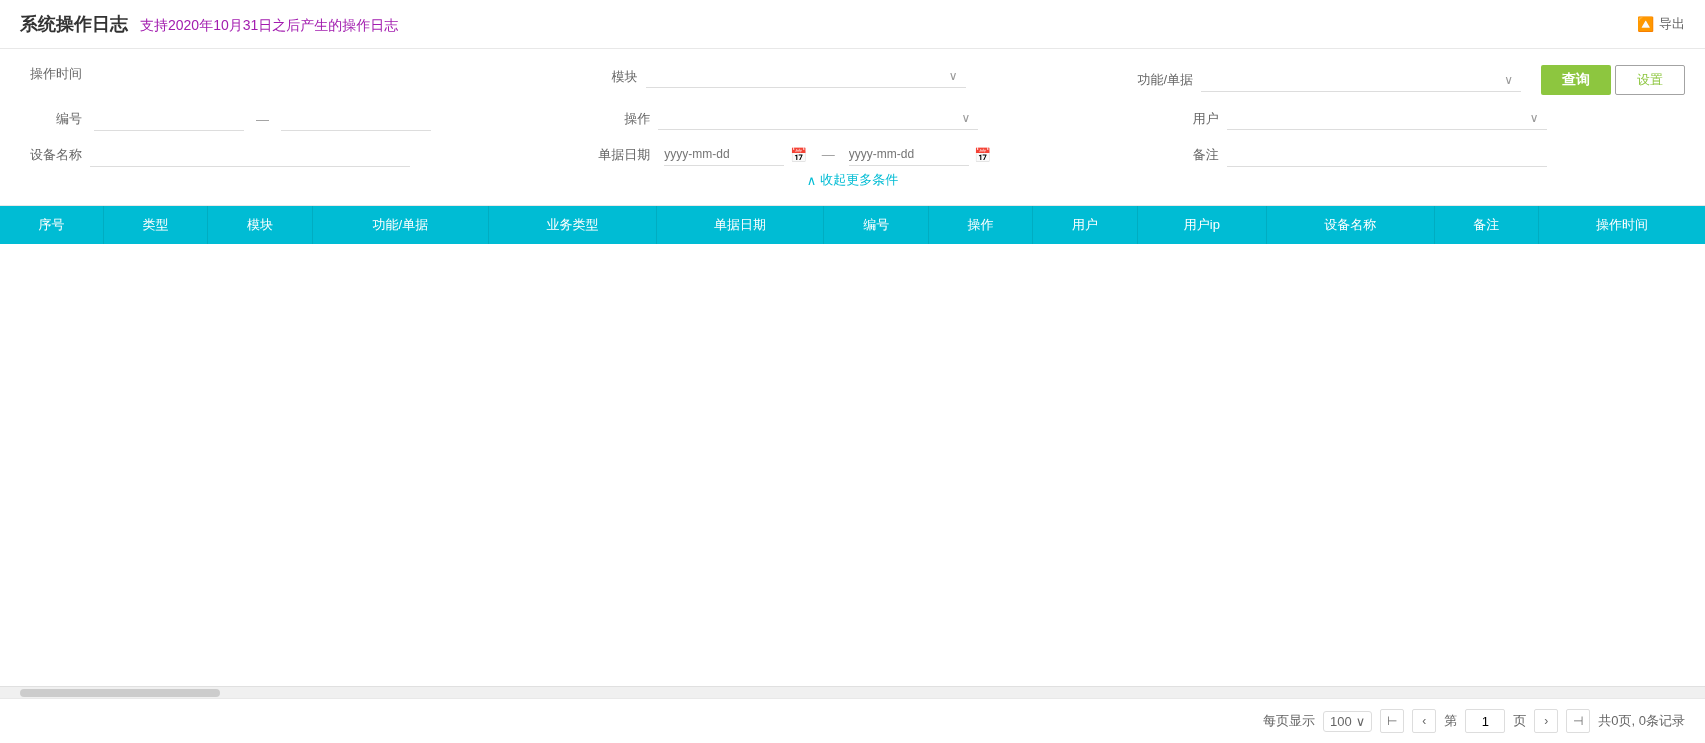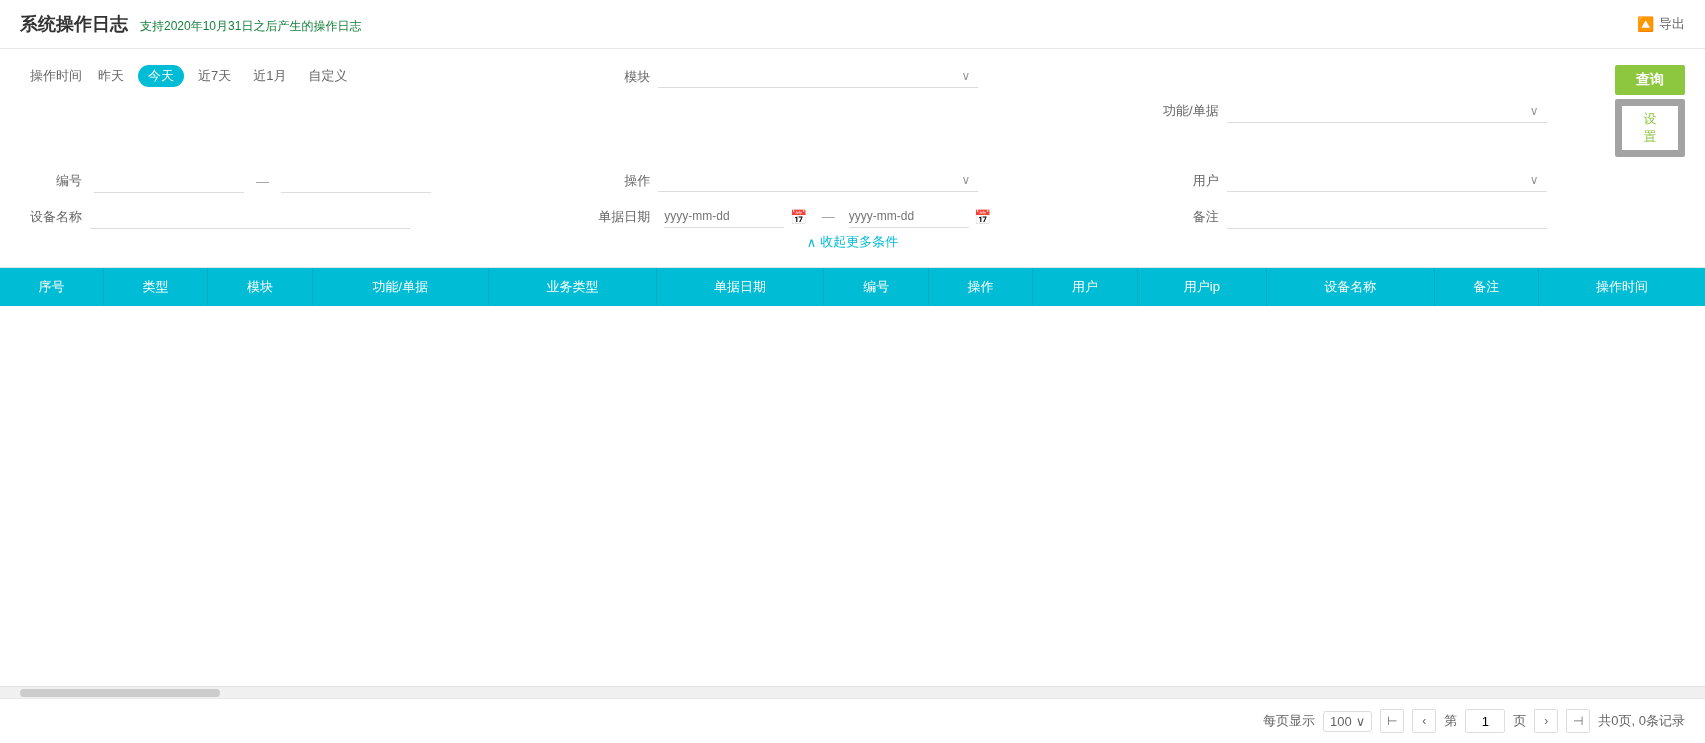--- a/index.html
+++ b/index.html
@@ -4,21 +4,21 @@
   <style>
     * { box-sizing: border-box; margin: 0; padding: 0; }
     body { font-family: "Microsoft YaHei", Arial, sans-serif; font-size: 13px; background: #f0f2f5; color: #333; }
 
     .page-wrapper { width: 1705px; min-height: 743px; background: #f0f2f5; display: flex; flex-direction: column; }
 
     
     .page-header { background: #fff; padding: 12px 20px; display: flex; align-items: center; justify-content: space-between; border-bottom: 1px solid #e8e8e8; }
     .page-title-area { display: flex; align-items: baseline; gap: 12px; }
     .page-title { font-size: 18px; font-weight: bold; color: #333; }
-    .page-subtitle { font-size: 12px; color: #15803d; }
+    .page-subtitle { font-size: 14px; color: #a21caf; }
     .export-btn { display: flex; align-items: center; gap: 4px; color: #666; font-size: 13px; cursor: pointer; border: none; background: none; }
 
     
     .filter-area { background: #fff; padding: 16px 20px; border-bottom: 1px solid #e8e8e8; }
 
     .filter-label { width: 70px; text-align: right; color: #666; font-size: 13px; flex-shrink: 0; padding-right: 8px; }
 
     
     .time-filter-group { display: flex; align-items: center; gap: 6px; }
     .time-btn { padding: 2px 8px; border: none; background: none; cursor: pointer; font-size: 13px; color: #666; border-radius: 3px; }
@@ -30,21 +30,21 @@
     .filter-select span { color: #333; font-size: 13px; }
     .filter-select .chevron { color: #999; font-size: 12px; }
 
     
     .filter-input { border: none; border-bottom: 1px solid #ddd; width: 180px; padding: 4px 0; font-size: 13px; color: #333; outline: none; background: none; }
     .filter-input::placeholder { color: #bbb; }
 
     .filter-dash { margin: 0 8px; color: #999; }
 
     .btn-query { background: #8dc63f; color: #fff; border: none; padding: 6px 20px; font-size: 14px; cursor: pointer; border-radius: 2px; font-weight: bold; width: 70px; }
-    .btn-settings { background: #fff; color: #8dc63f; border: 7px solid #a3a3a3; padding: 4px 16px; font-size: 13px; cursor: pointer; border-radius: 2px; width: 70px; }
+    .btn-settings { background: #fff; color: #8dc63f; border: 1px solid #a3a3a3; padding: 4px 16px; font-size: 13px; cursor: pointer; border-radius: 2px; width: 70px; }
 
     
     .collapse-row { text-align: center; margin-top: 4px; }
     .collapse-btn { background: none; border: none; color: #00bcd4; cursor: pointer; font-size: 13px; display: inline-flex; align-items: center; gap: 4px; }
     .date-input { border: none; border-bottom: 1px solid #ddd; width: 120px; padding: 4px 0; font-size: 12px; color: #bbb; outline: none; background: none; }
     .calendar-icon { color: #00bcd4; font-size: 14px; cursor: pointer; }
     .data-table { width: 100%; border-collapse: collapse; }
     .data-table thead tr { background: #00bcd4; }
     .data-table thead th { color: #fff; font-size: 13px; font-weight: normal; padding: 10px 8px; text-align: center; border-right: 1px solid #00acc1; white-space: nowrap; }
     .data-table thead th:last-child { border-right: none; }
@@ -63,21 +63,21 @@
 
     .main-content { flex: 1; display: flex; flex-direction: column; background: #f0f2f5; }
     .table-wrapper { flex: 1; background: #fff; margin: 0; overflow: auto; }
 
     
     .filter-main-row { display: flex; align-items: flex-start; width: 100%; }
     .filter-left { flex: 1; }
     .filter-mid { flex: 1; padding-left: 40px; }
     .filter-right { flex: 1; padding-left: 40px; display: flex; align-items: center; }
     .filter-right-content { flex: 1; }
-    .filter-action-col { display: flex; flex-direction: column; gap: 4px; }
+    .filter-action-col { display: flex; flex-direction: row; gap: 4px; }
   </style>
 </head>
 <body>
 
 <div class="page-wrapper">
 
   <div class="page-header">
     <div class="page-title-area">
       <span class="page-title">系统操作日志</span>
       <span class="page-subtitle">支持2020年10月31日之后产生的操作日志</span>
@@ -88,27 +88,20 @@
     </button>
   </div>
 
   <div class="filter-area">
 
     <div class="filter-main-row" style="margin-bottom: 12px;">
 
       <div class="filter-left">
         <div style="display:flex; align-items:center;">
           <span class="filter-label">操作时间</span>
-          <div class="time-filter-group">
-            <button class="time-btn">昨天</button>
-            <button class="time-btn active">今天</button>
-            <button class="time-btn">近7天</button>
-            <button class="time-btn">近1月</button>
-            <button class="time-btn">自定义</button>
-          </div>
         </div>
       </div>
 
       <div class="filter-mid">
         <div style="display:flex; align-items:center;">
           <span class="filter-label">模块</span>
           <div class="filter-select" style="width:320px;">
             <span></span>
             <span class="chevron">∨</span>
           </div>

